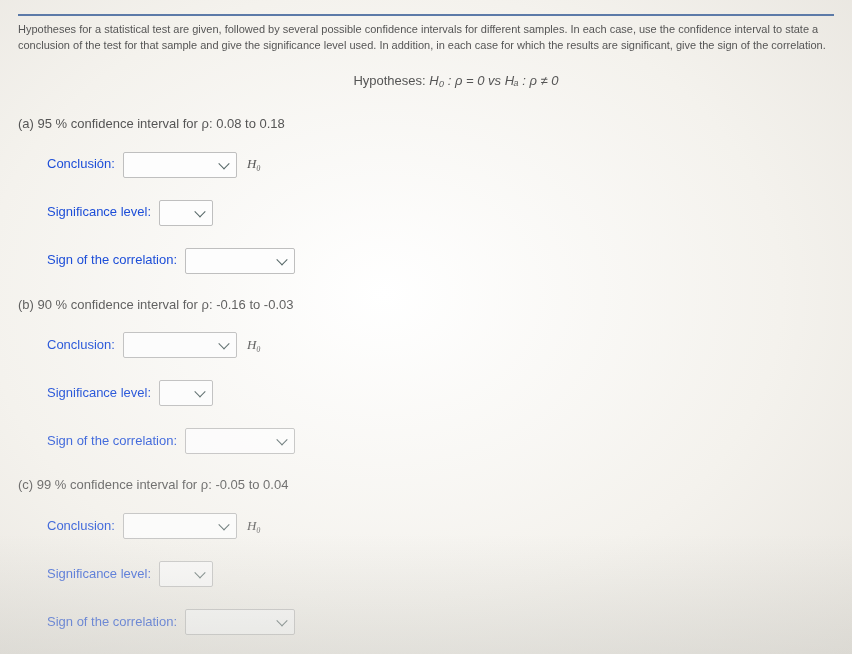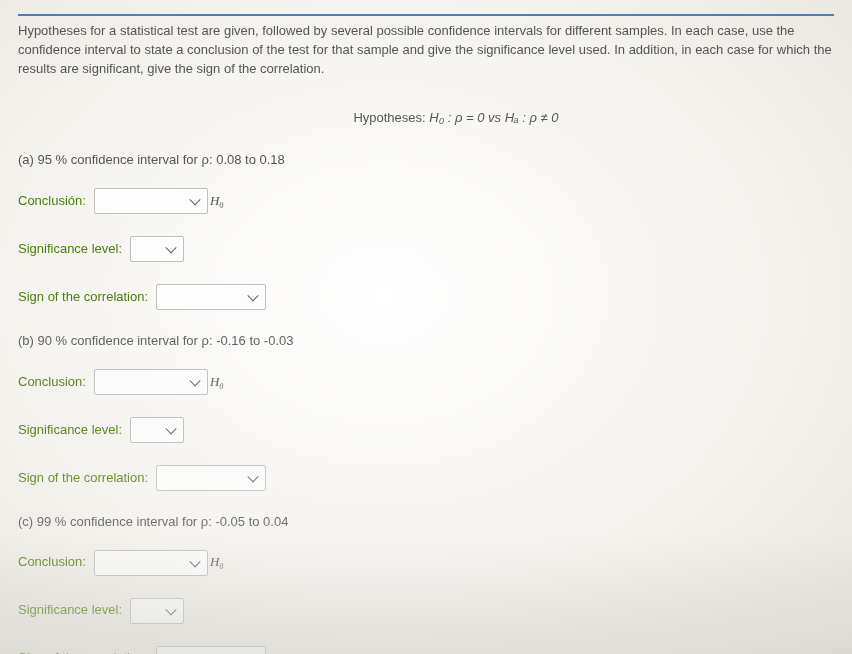--- a/index.html
+++ b/index.html
@@ -18,22 +18,22 @@
       font-size: 13px;
       line-height: 1.45;
       position: relative;
     }
     .top-rule {
       border-top: 2px solid #5c7aa8;
       margin-bottom: 6px;
     }
     .instructions {
       color: #555;
-      font-size: 13px;
-      margin-bottom: 30px;
+      font-size: 11px;
+      margin-bottom: 18px;
     }
     .hypotheses-line {
       text-align: center;
       font-size: 13px;
       color: #555;
       margin: 0 0 24px 0;
       padding-left: 60px;
     }
     .hypotheses-line .math {
       font-style: italic;
@@ -42,22 +42,23 @@
       margin-bottom: 18px;
       color: #555;
       margin-top: 20px;
     }
     .field-row {
       display: flex;
       align-items: center;
       margin-bottom: 22px;
     }
     .field-label {
-      color: #4d7c0f;
+      color: #1d4ed8;
       margin-right: 8px;
+      margin-left: 29px;
     }
     select {
       appearance: none;
       -webkit-appearance: none;
       -moz-appearance: none;
       background: #fdfdfd;
       border: 1px solid #bfbfbf;
       border-radius: 2px;
       height: 26px;
       padding: 0 24px 0 8px;
@@ -78,21 +79,21 @@
       height: 7px;
       border-right: 1.5px solid #566;
       border-bottom: 1.5px solid #566;
       transform: translateY(-65%) rotate(45deg);
       pointer-events: none;
     }
     .sel-wide { width: 114px; }
     .sel-mid  { width: 54px; }
     .sel-sign { width: 110px; }
     .after-h0 {
-      margin-left: 2px;
+      margin-left: 10px;
       font-style: italic;
       font-family: 'Times New Roman', serif;
       color: #555;
     }
     .fade1 { opacity: 0.92; }
     .fade2 { opacity: 0.82; }
     .fade3 { opacity: 0.72; }
     .bottom-shade {
       position: absolute;
       left: 0; right: 0; bottom: 0;

